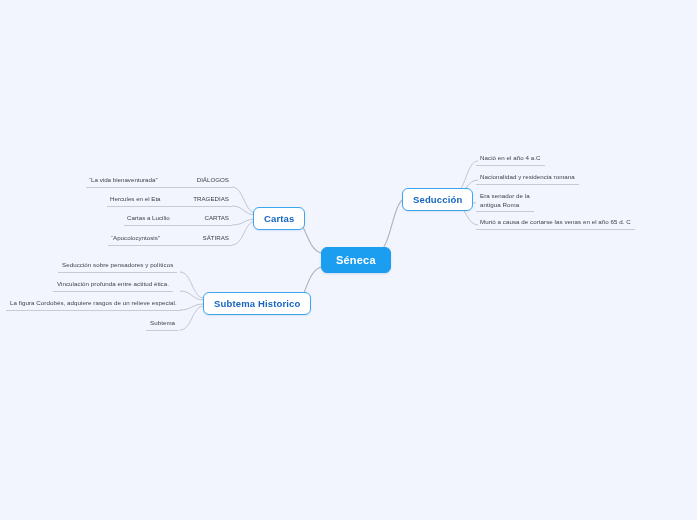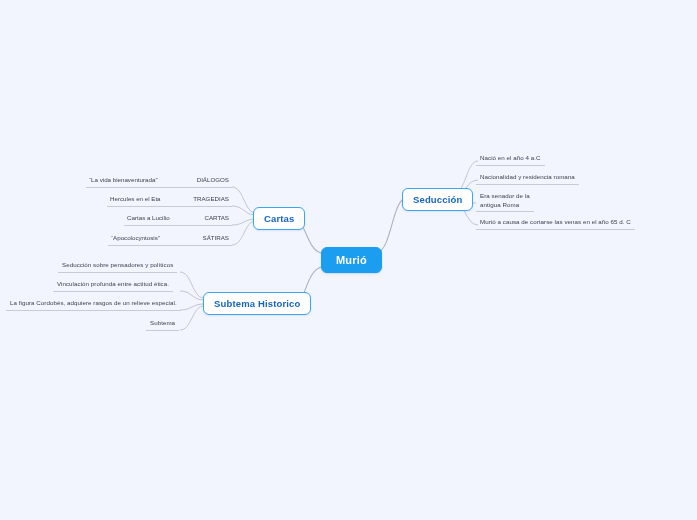--- a/index.html
+++ b/index.html
@@ -115,21 +115,21 @@
       <path d="M256,219 C244,219 244,225 232,225"></path>
       <path d="M256,221 C244,221 244,245 232,245"></path>
 
       <path d="M204,298 C192,298 192,272 180,272"></path>
       <path d="M204,300 C192,300 192,291 180,291"></path>
       <path d="M204,304 C192,304 192,310 180,310"></path>
       <path d="M204,306 C192,306 192,330 180,330"></path>
     </g>
   </svg>
 
-  <div class="node central" style="left:321px; top:247px;">Murió</div>
+  <div class="node central" style="left:321px; top:247px;">Séneca</div>
 
   <div class="node branch" style="left:402px; top:188px;">Seducción</div>
 
   <div class="node leaf" style="left:476px; top:153px;">Nació en el año 4 a.C</div>
 
   <div class="node leaf" style="left:476px; top:172px;">Nacionalidad y residencia romana</div>
 
   <div class="node leaf twoline" style="left:476px; top:191px;">Era senador de la antigua Roma</div>
 
   <div class="node leaf" style="left:476px; top:217px;">Murió a causa de cortarse las venas en el año 65 d. C</div>

